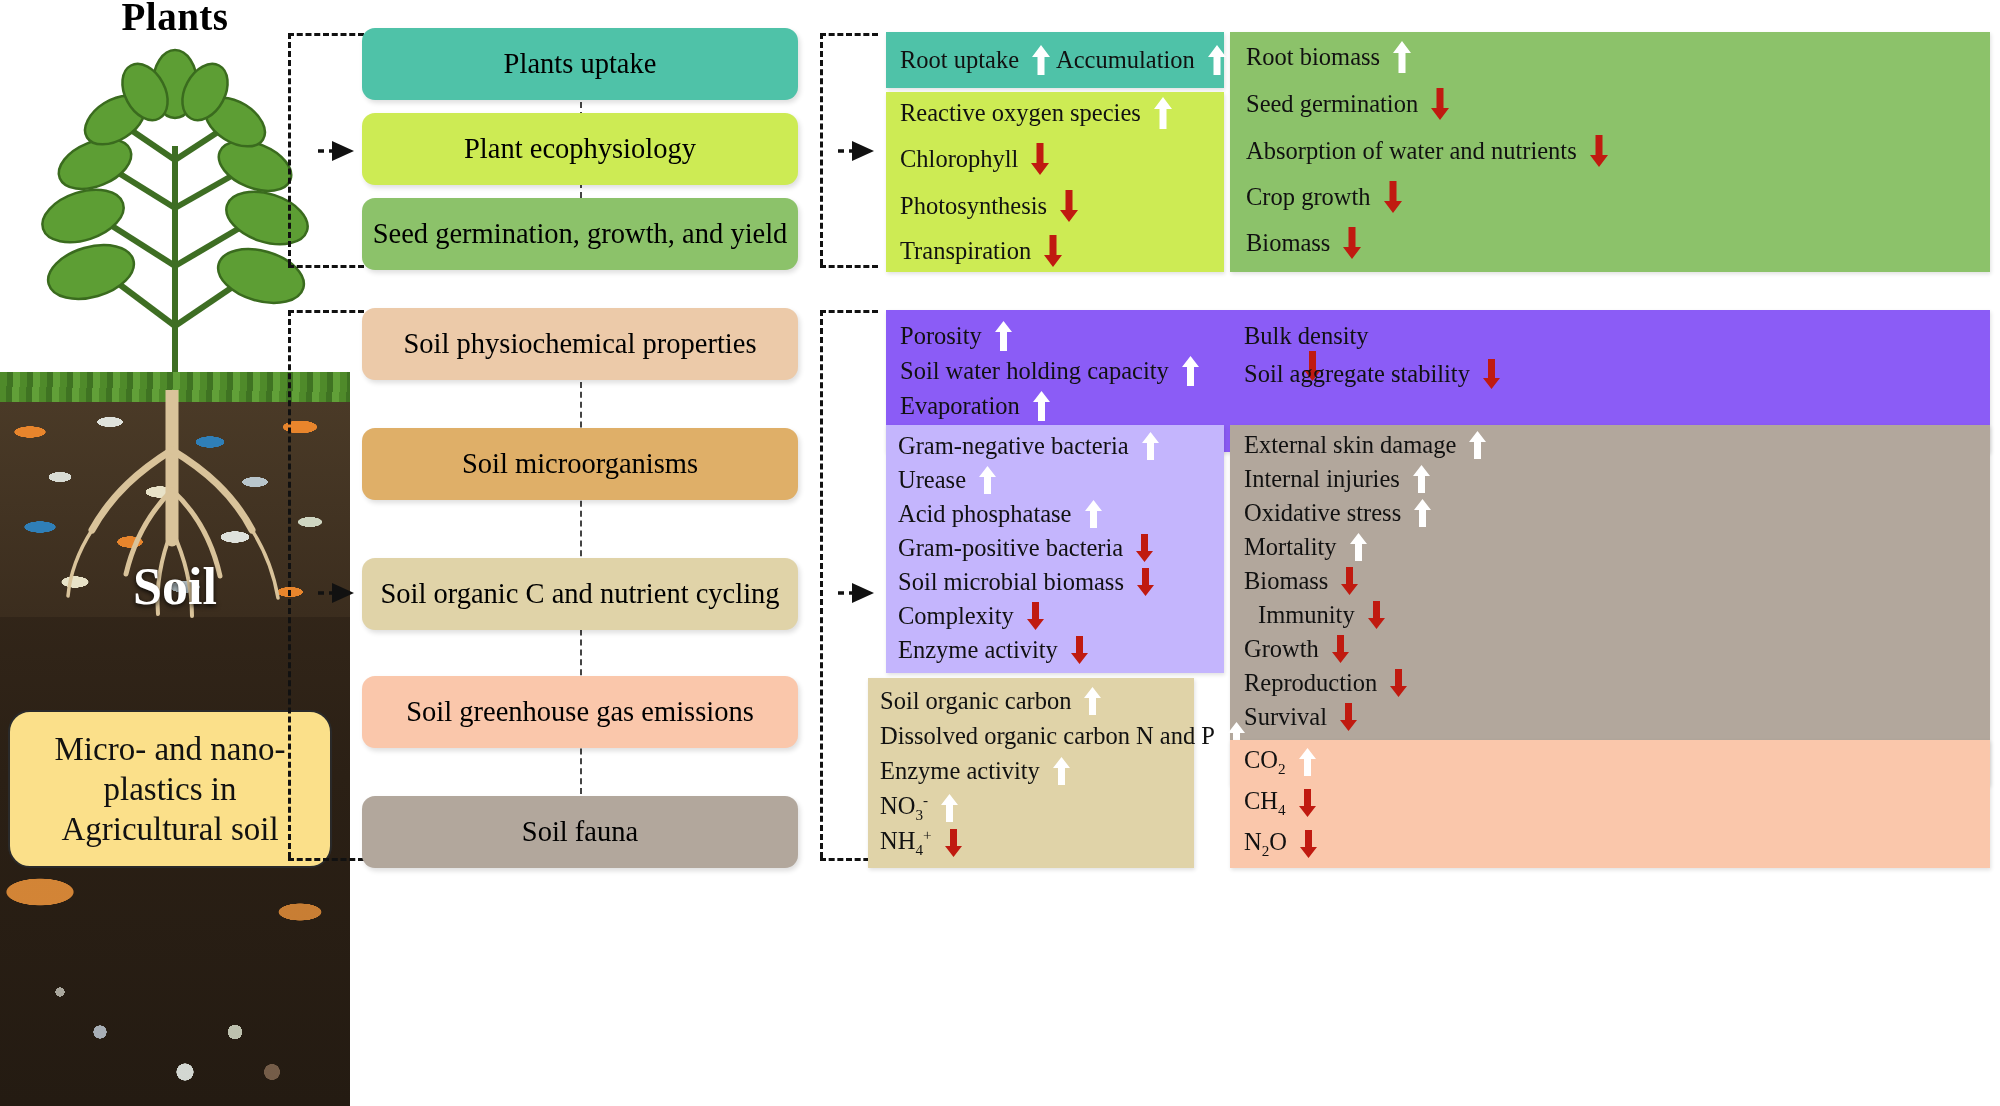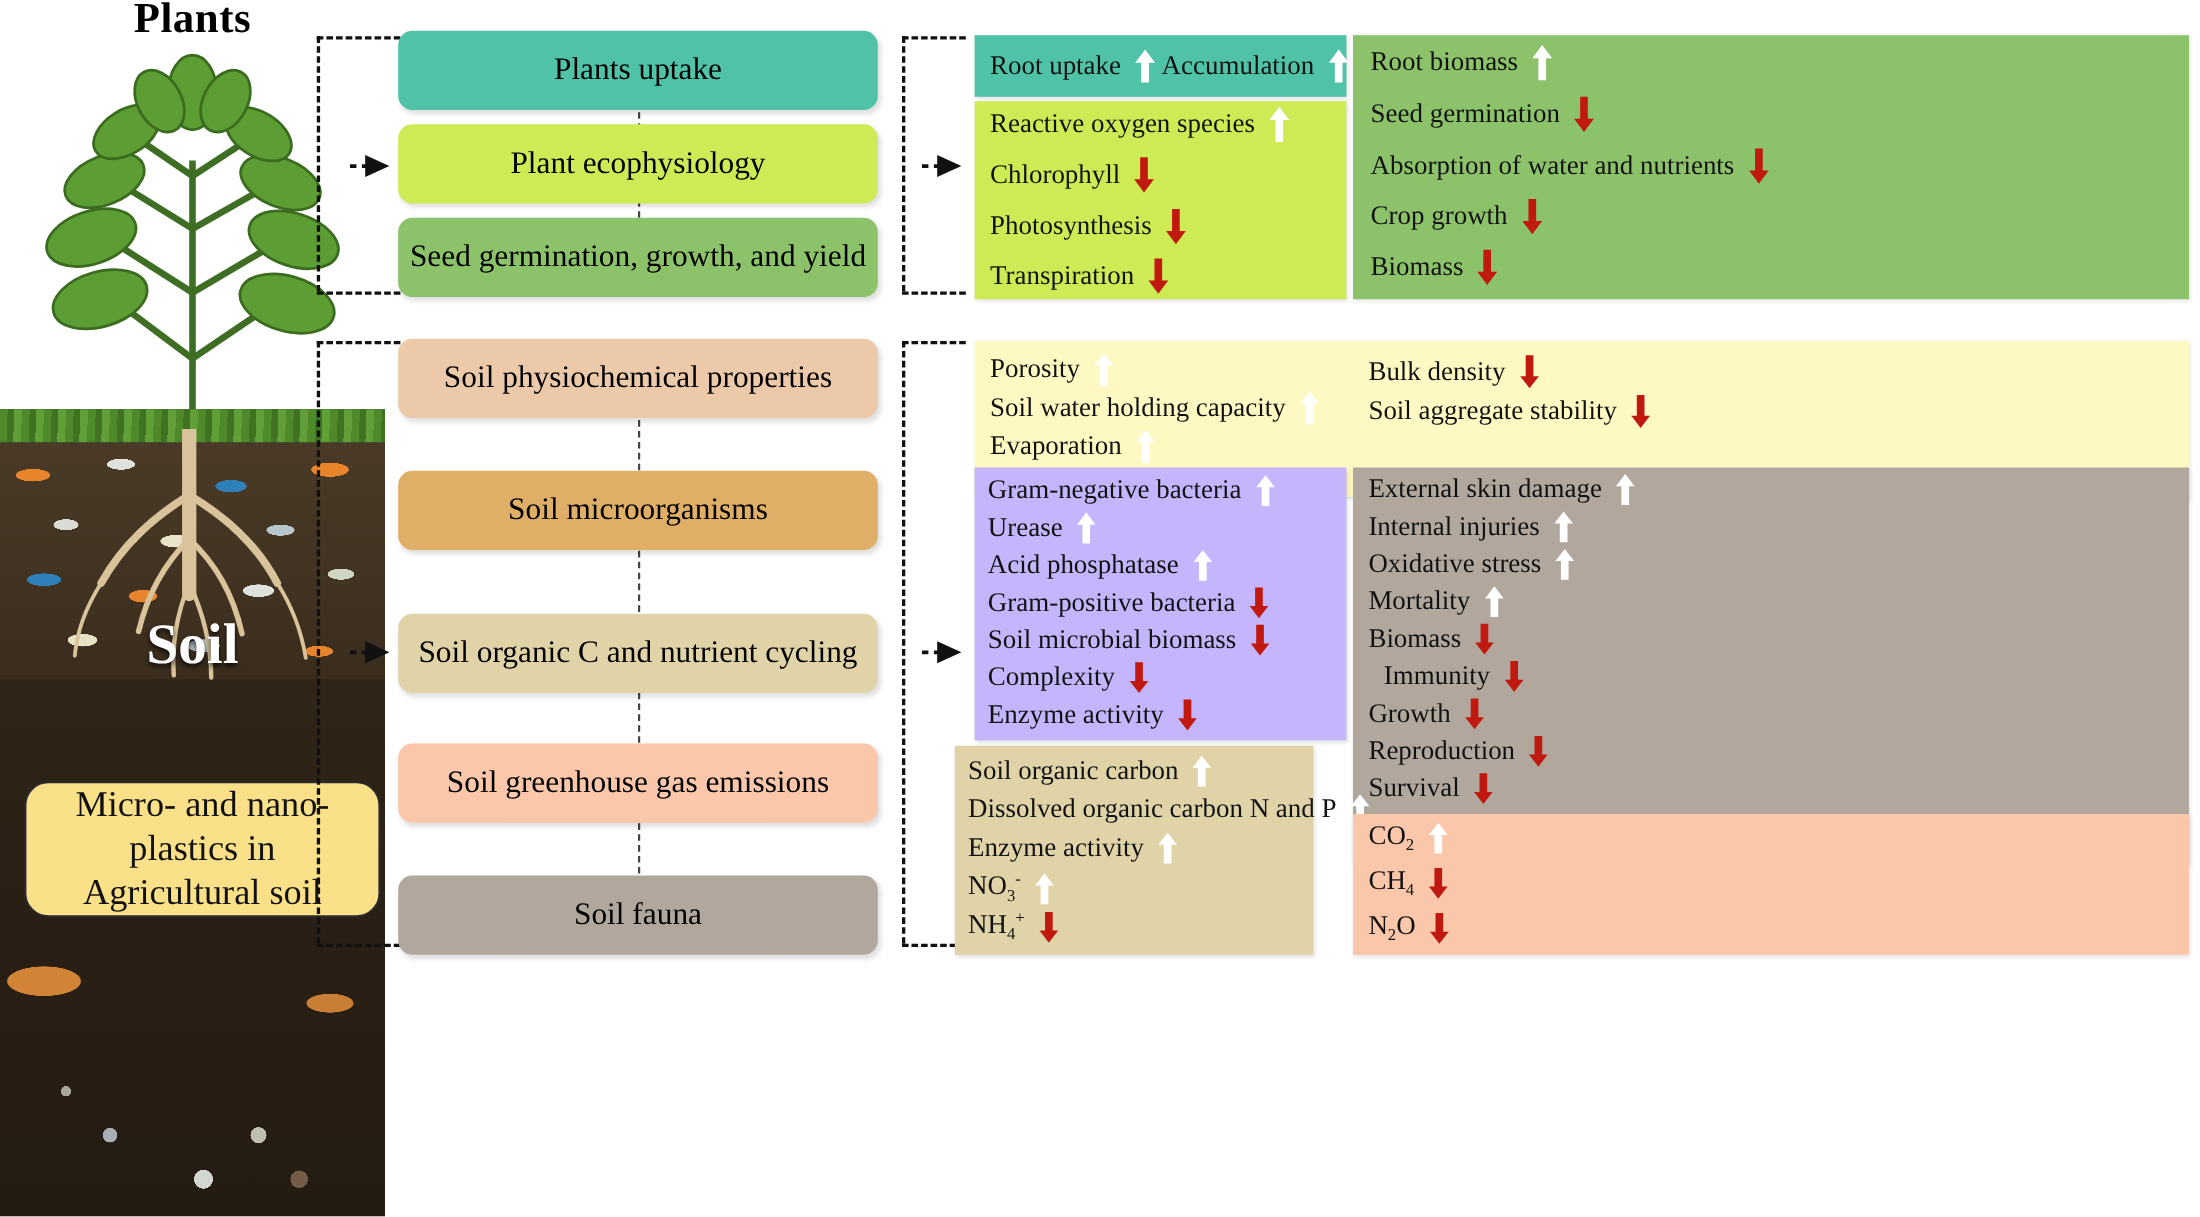--- a/index.html
+++ b/index.html
@@ -67,21 +67,21 @@
       radial-gradient(ellipse 18px 7px at 290px 190px, #e8852c 0 70%, rgba(0,0,0,0) 72%),
       linear-gradient(180deg, #4a3a27 0%, #3b2d1e 100%);
   }
   .root-svg { position: absolute; left: 0; top: 18px; }
   .soil-label {
     position: absolute; left: 0; top: 185px; width: 350px; text-align: center;
     font-size: 52px; font-weight: bold; color: #ffffff;
     text-shadow: 0 2px 5px rgba(0,0,0,.8);
   }
   .mnp-box {
-    position: absolute; left: 22px; top: 338px; width: 324px; height: 124px;
+    position: absolute; left: 8px; top: 338px; width: 324px; height: 158px;
     background: #fbe08a; border: 2.5px solid #2a2a2a; border-radius: 22px;
     display: flex; align-items: center; justify-content: center; text-align: center;
     font-size: 33px; line-height: 1.22; color: #111; padding: 0 12px;
   }
 
   
   .mid-box {
     position: absolute; border-radius: 13px;
     display: flex; align-items: center; justify-content: center;
     font-size: 28.5px; color: #000000; text-align: center;
@@ -330,21 +330,21 @@
     <div class="rowitem" style="left:16px; top:194px;">
       <span class="lbl">Biomass</span>
       <span class="arw">
         <svg class="arrow-svg" width="20" height="34" viewBox="0 0 20 34">
             <polygon points="10,33 19,21 13.5,21 13.5,1 6.5,1 6.5,21 1,21" fill="#c01a10"></polygon>
           </svg>
       </span>
     </div>
   </div>
 
-  <div class="panel" style="left:886px; top:310px; width:1104px; height:142px; background:#fef9c3;">
+  <div class="panel" style="left:886px; top:310px; width:1104px; height:142px; background:#8b5cf6;">
     <div class="rowitem" style="left:14px; top:10px;">
       <span class="lbl">Porosity</span>
       <span class="arw">
         <svg class="arrow-svg" width="19" height="32" viewBox="0 0 19 32">
             <polygon points="9.5,1 18,12 13,12 13,31 6,31 6,12 1,12" fill="#ffffff"></polygon>
           </svg>
       </span>
     </div>
     <div class="rowitem" style="left:14px; top:45px;">
       <span class="lbl">Soil water holding capacity</span>
@@ -355,21 +355,21 @@
       </span>
     </div>
     <div class="rowitem" style="left:14px; top:80px;">
       <span class="lbl">Evaporation</span>
       <span class="arw">
         <svg class="arrow-svg" width="19" height="32" viewBox="0 0 19 32">
             <polygon points="9.5,1 18,12 13,12 13,31 6,31 6,12 1,12" fill="#ffffff"></polygon>
           </svg>
       </span>
     </div>
-    <div class="rowitem" style="left:358px; top:12px;">
+    <div class="rowitem" style="left:358px; top:12px;flex-direction:column;">
       <span class="lbl">Bulk density</span>
       <span class="arw">
         <svg class="arrow-svg" width="19" height="32" viewBox="0 0 19 32">
             <polygon points="9.5,31 18,20 13,20 13,1 6,1 6,20 1,20" fill="#c01a10"></polygon>
           </svg>
       </span>
     </div>
     <div class="rowitem" style="left:358px; top:48px;">
       <span class="lbl">Soil aggregate stability</span>
       <span class="arw">

